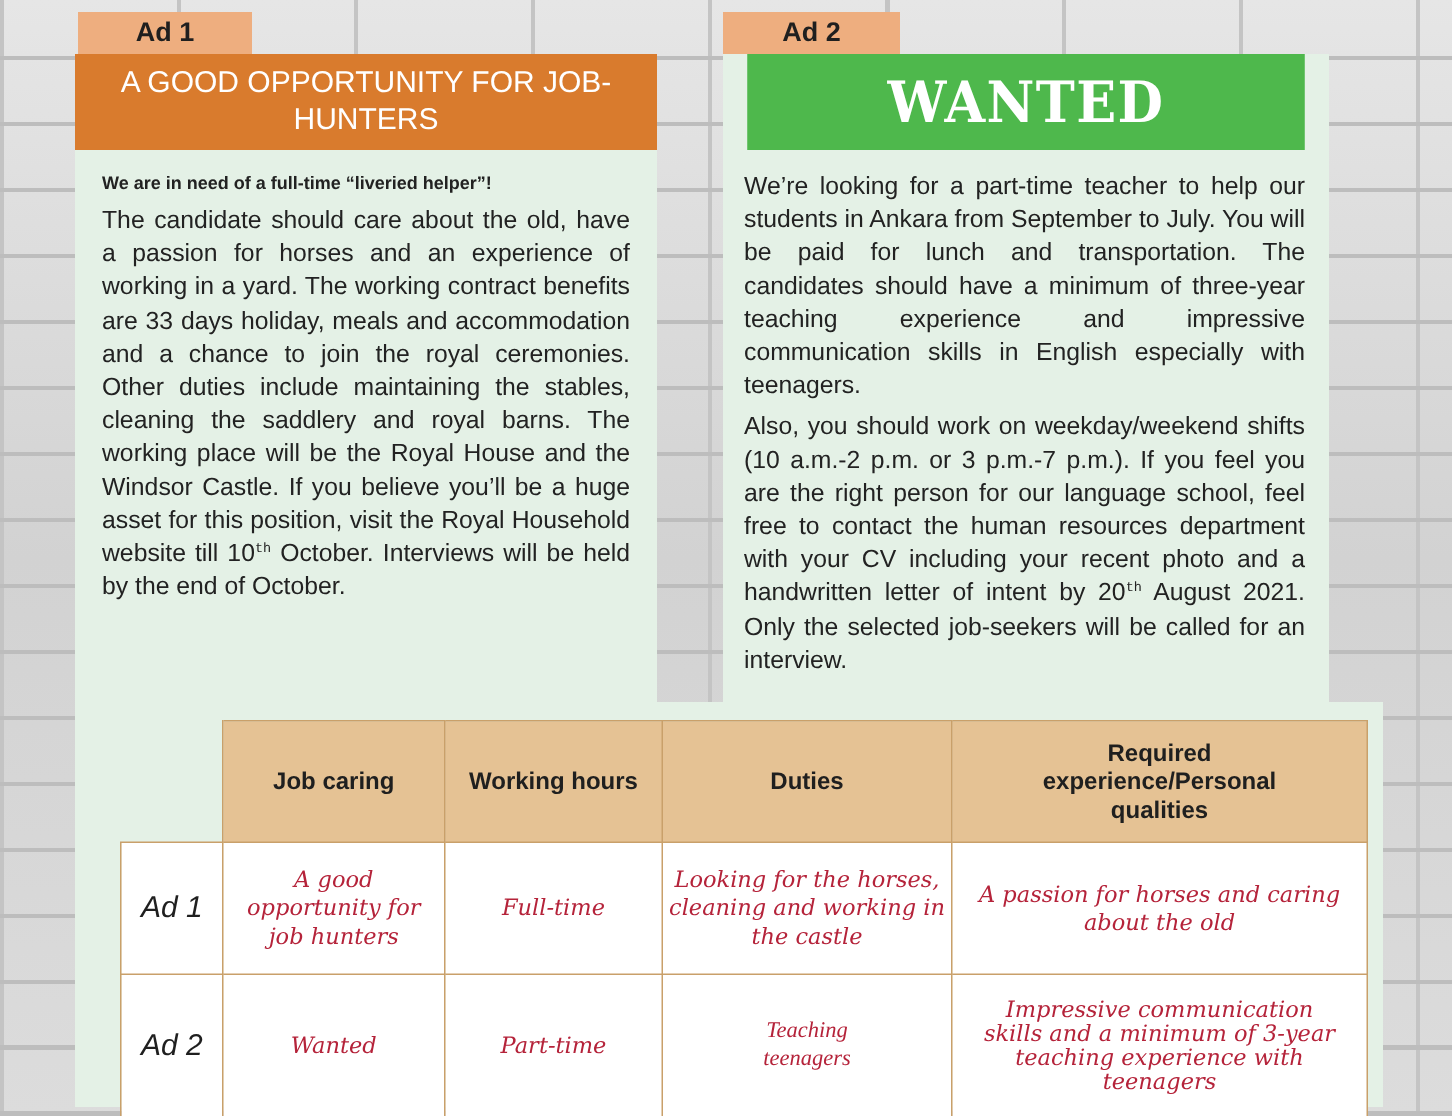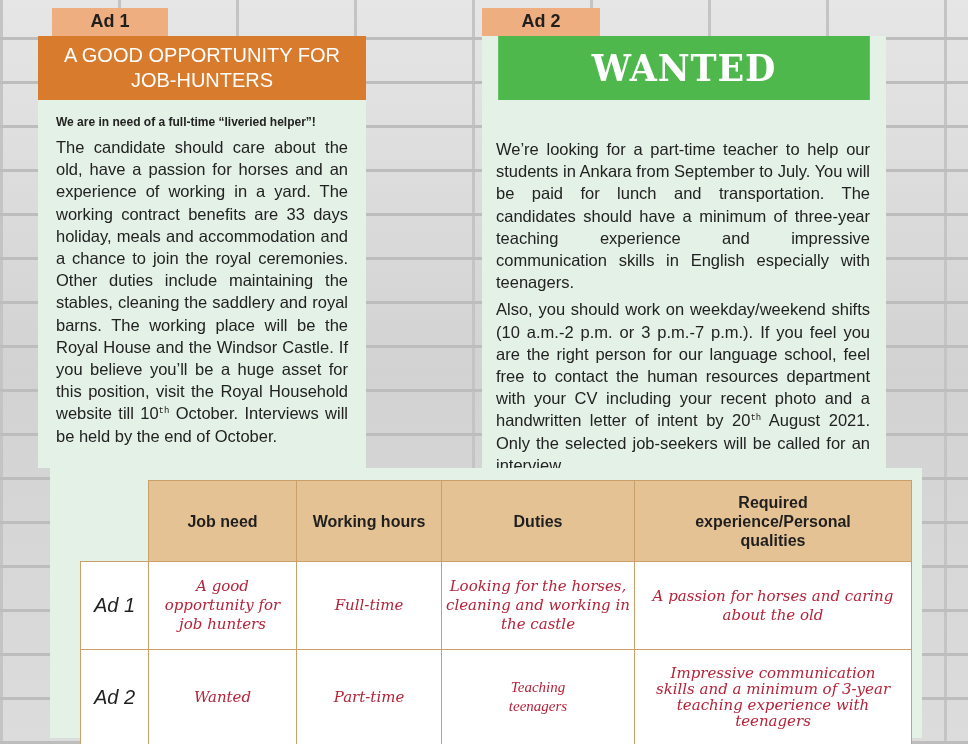--- a/index.html
+++ b/index.html
@@ -23,21 +23,21 @@
     line-height: 26px;
     height: 28px;
   }
   #ad1-tab { left: 52px; top: 8px; width: 116px; }
   #ad2-tab { left: 482px; top: 8px; width: 118px; }
 
   .panel {
     position: absolute;
     background: #e4f1e6;
   }
-  #ad1-panel { left: 38px; top: 36px; width: 328px; height: 432px; }
+  #ad1-panel { left: 50px; top: 36px; width: 388px; height: 432px; }
   #ad2-panel { left: 482px; top: 36px; width: 404px; height: 432px; }
 
   .banner {
     width: 100%;
     color: #ffffff;
     text-align: center;
   }
   #ad1-banner {
     background: #d97b2d;
     height: 64px;
@@ -64,21 +64,21 @@
     text-align: justify;
   }
   #ad1-body { padding: 12px 18px 0 18px; }
   #ad1-lead {
     font-weight: bold;
     font-size: 12px;
     line-height: 20px;
     margin-bottom: 4px;
     text-align: left;
   }
-  #ad2-body { padding: 13px 16px 0 14px; margin-top: 25px; }
+  #ad2-body { padding: 13px 16px 0 14px; }
   #ad2-body p + p { margin-top: 5px; }
   sup { font-size: 9px; line-height: 0; vertical-align: 6px; font-family: Liberation Mono, monospace; }
 
   #table-panel {
     position: absolute;
     left: 50px; top: 468px;
     width: 872px; height: 270px;
     background: #e4f1e6;
   }
   #summary-table {
@@ -148,21 +148,21 @@
     <colgroup>
       <col style="width:68px">
       <col style="width:148px">
       <col style="width:145px">
       <col style="width:193px">
       <col style="width:277px">
     </colgroup>
     <tbody>
         <tr>
       <th class="blank"></th>
-      <th>Job need</th>
+      <th>Job caring</th>
       <th>Working hours</th>
       <th>Duties</th>
       <th style="padding:0 40px;">Required experience/Personal qualities</th>
     </tr>
     <tr class="r1">
       <td class="rowhead">Ad 1</td>
       <td style="padding:0 14px;">A good opportunity for job hunters</td>
       <td>Full-time</td>
       <td style="padding:15px 3px;">Looking for the horses, cleaning and working in the castle</td>
       <td style="padding:0 14px;">A passion for horses and caring about the old</td>

